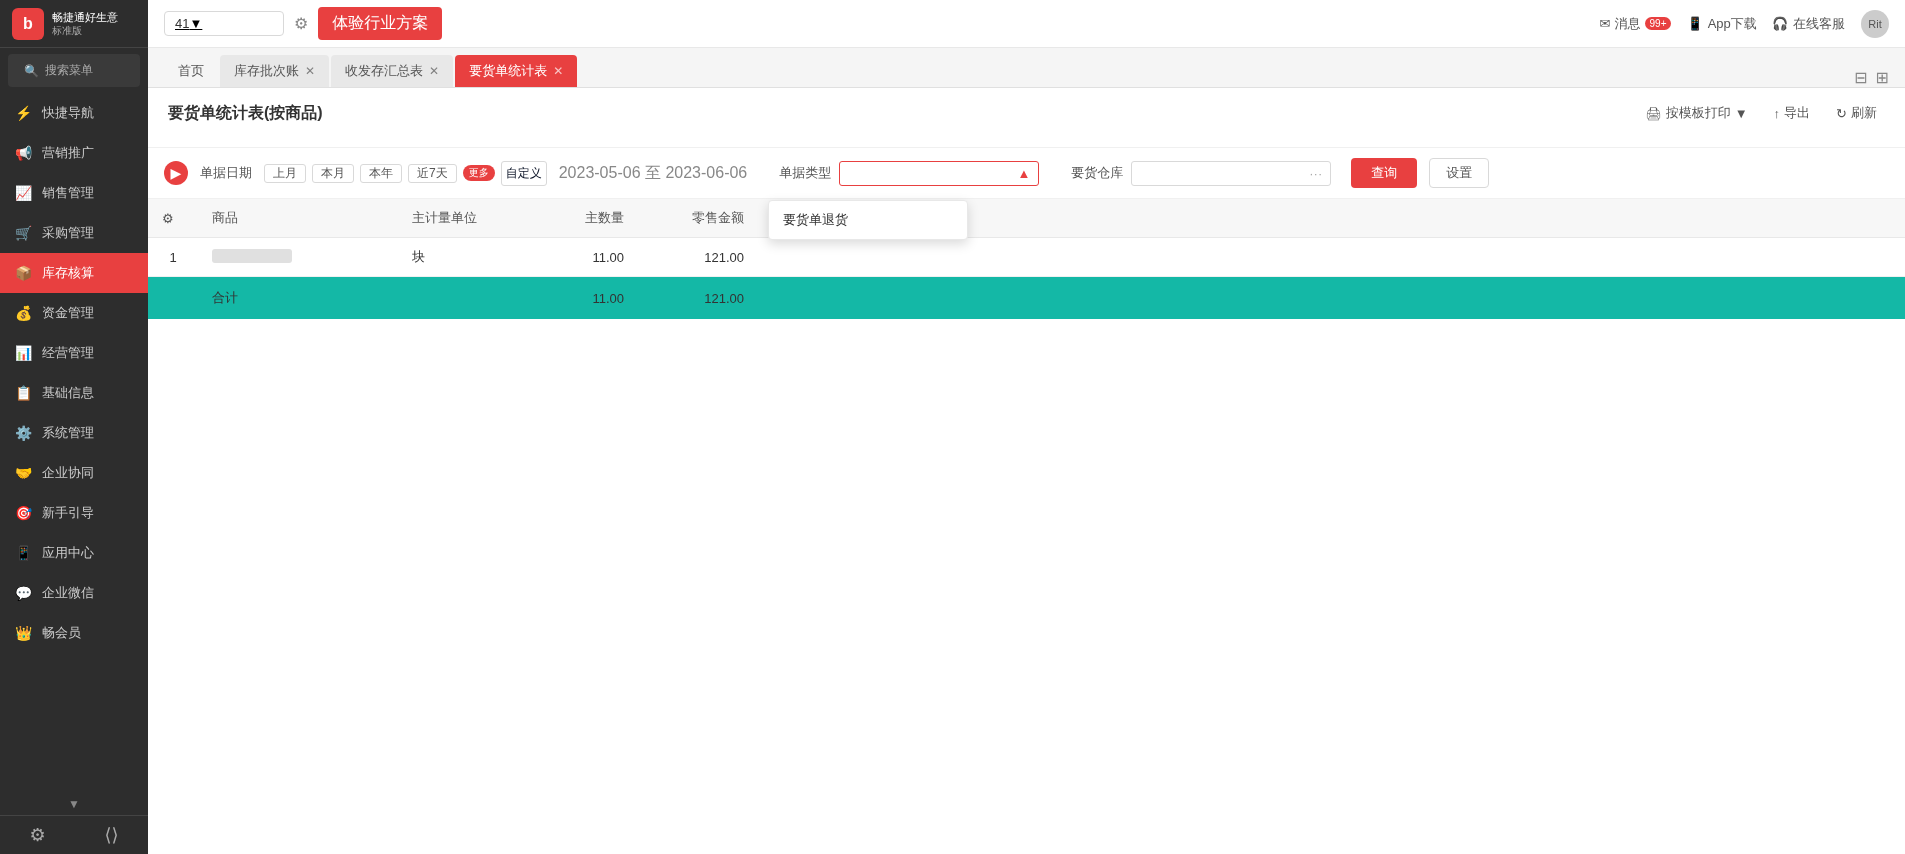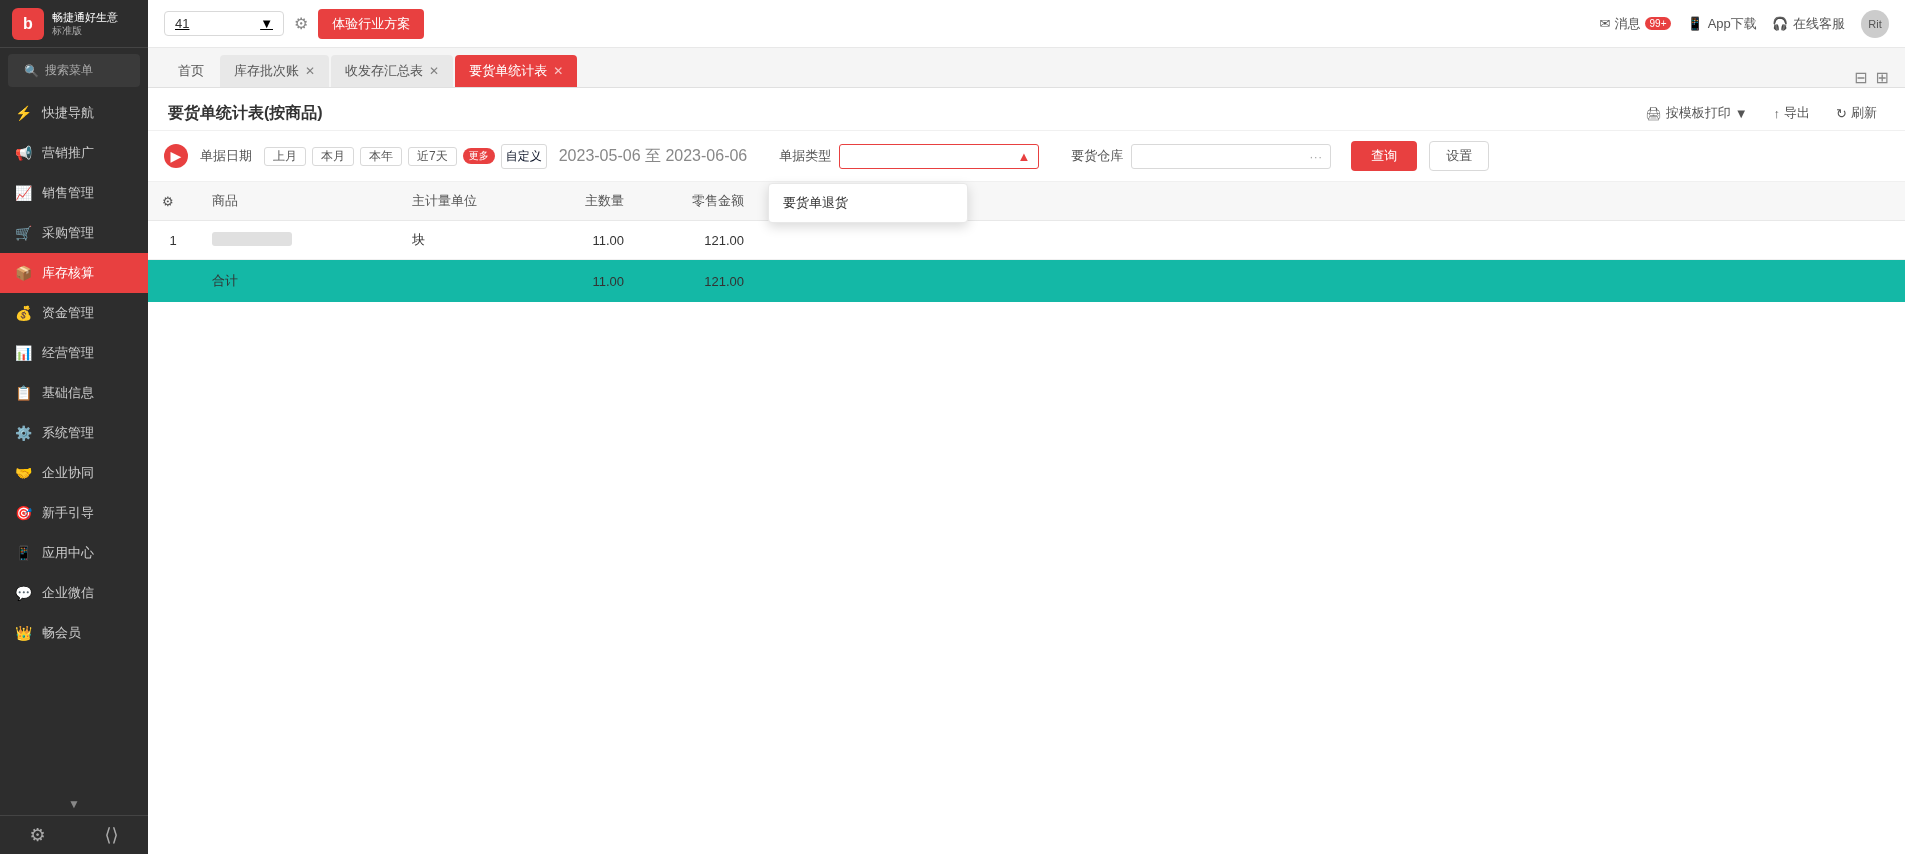--- a/index.html
+++ b/index.html
@@ -98,34 +98,33 @@
     }
     .topbar-left { display: flex; align-items: center; gap: 10px; }
     .topbar-selector {
       border: 1px solid #d9d9d9;
       border-radius: 4px;
       padding: 4px 10px;
       font-size: 13px;
       min-width: 120px;
       display: flex;
       align-items: center;
-      justify-content: space-between;
       cursor: pointer;
       background: #fff;
       text-decoration: underline;
     }
     .topbar-selector .num { color: #333; }
     .gear-btn { color: #888; cursor: pointer; font-size: 16px; }
     .trial-btn {
       background: #e84040;
       color: #fff;
       border: none;
       border-radius: 4px;
       padding: 6px 14px;
-      font-size: 13px;
+      font-size: 16px;
       cursor: pointer;
       text-align: right;
     }
     .topbar-right { display: flex; align-items: center; gap: 16px; }
     .topbar-right-item { display: flex; align-items: center; gap: 4px; color: #555; cursor: pointer; font-size: 13px; }
     .badge {
       background: #e84040;
       color: #fff;
       border-radius: 10px;
       font-size: 10px;
@@ -171,21 +170,21 @@
       overflow-y: auto;
       background: #fff;
       margin: 0;
       padding: 0;
       position: relative;
     }
     .page-header {
       display: flex;
       align-items: center;
       justify-content: space-between;
-      padding: 12px 20px 4px;
+      padding: 12px 20px 21px;
       border-bottom: 1px solid #f0f0f0;
       background: #fff;
     }
     .page-title { font-size: 16px; font-weight: 600; color: #333; }
     .page-actions { display: flex; align-items: center; gap: 10px; }
     .action-btn {
       display: flex;
       align-items: center;
       gap: 4px;
       color: #555;

